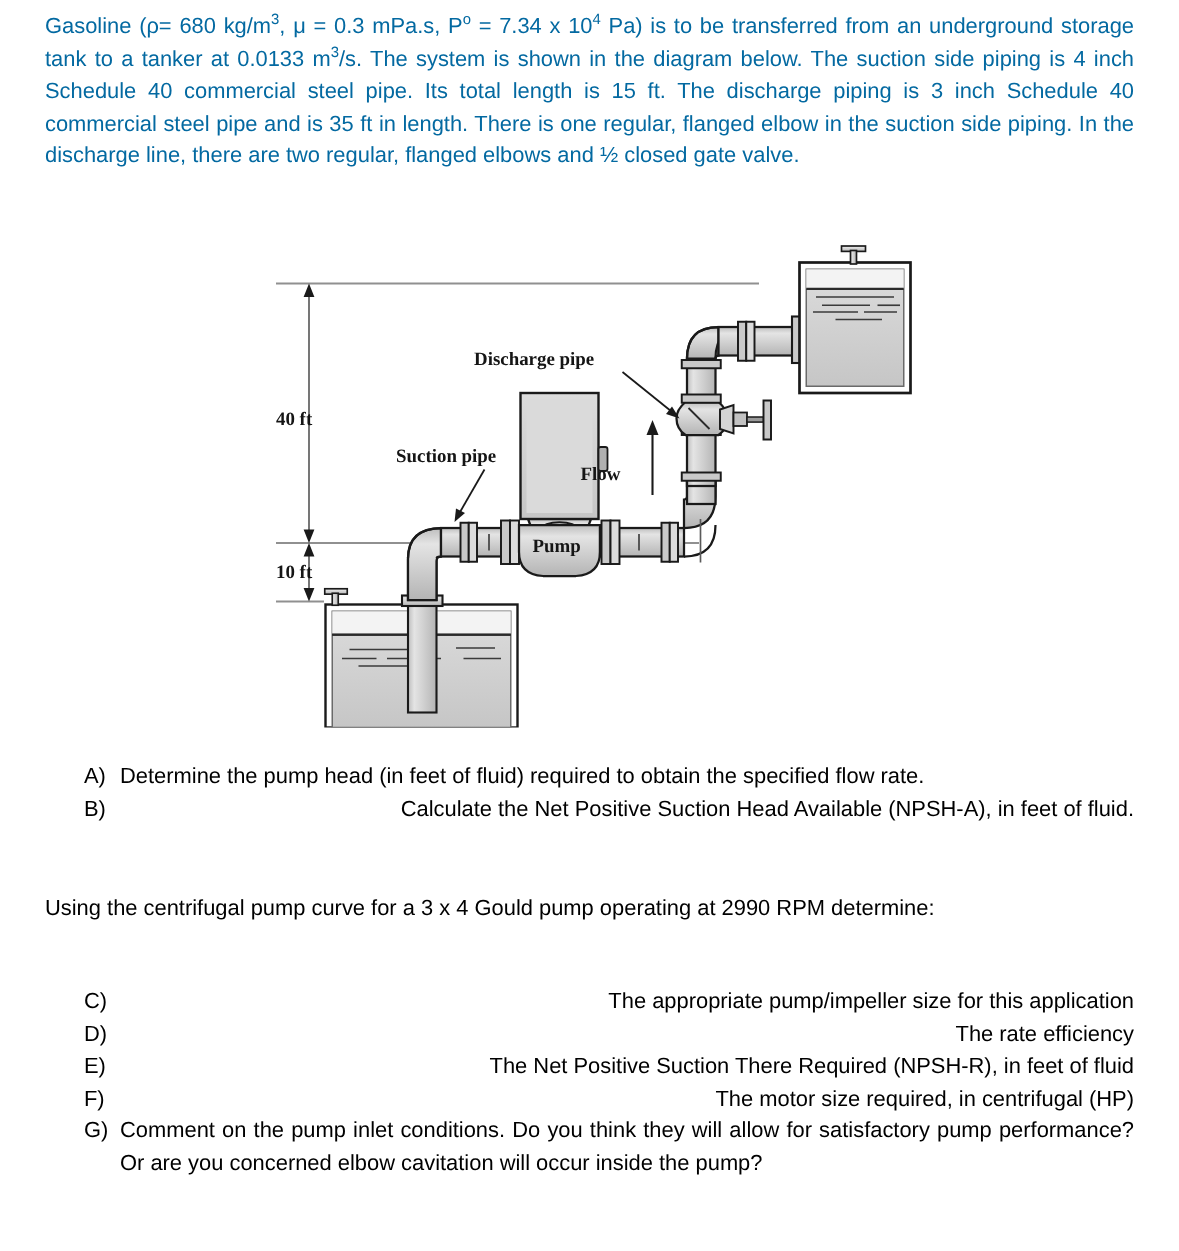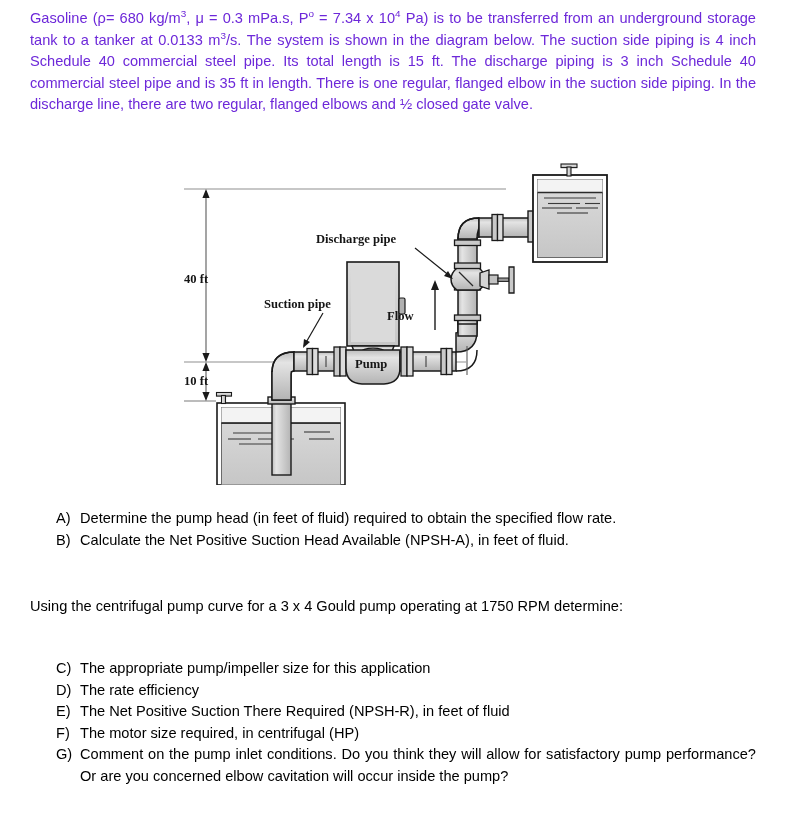--- a/index.html
+++ b/index.html
@@ -26,21 +26,21 @@
   
   .intro {
     position: absolute;
     left: 30px;
     top: 8px;
     width: 726px;
     font-size: 14.6px;
     line-height: 21.5px;
     text-align: justify;
     text-justify: inter-word;
-    color: #6d28d9;
+    color: #0369a1;
   }
   .intro sup { font-size: 0.68em; vertical-align: super; line-height: 0; }
 
   
   #diagram-wrap {
     position: absolute;
     left: 176px;
     top: 160px;
     width: 434px;
     height: 325px;
@@ -64,21 +64,21 @@
   .qitem .qmark {
     width: 24px;
     flex: 0 0 24px;
     white-space: nowrap;
   }
   .qitem .qtext {
     flex: 1 1 auto;
     text-align: justify;
     text-justify: inter-word;
   }
-  .qitem.nojust .qtext { text-align: left; }
+  .qitem.nojust .qtext { text-align: right; }
 
   .midpara {
     position: absolute;
     left: 30px;
     top: 596px;
     width: 726px;
     font-size: 14.6px;
     line-height: 21.5px;
     text-align: justify;
     text-justify: inter-word;
@@ -290,21 +290,21 @@
       <div class="qitem">
         <span class="qmark">A)</span>
         <span class="qtext">Determine the pump head (in feet of fluid) required to obtain the specified flow rate.</span>
       </div>
       <div class="qitem nojust">
         <span class="qmark">B)</span>
         <span class="qtext">Calculate the Net Positive Suction Head Available (NPSH-A), in feet of fluid.</span>
       </div>
     </div>
 
-  <div class="midpara">Using the centrifugal pump curve for a 3 x 4 Gould pump operating at 1750 RPM determine:</div>
+  <div class="midpara">Using the centrifugal pump curve for a 3 x 4 Gould pump operating at 2990 RPM determine:</div>
 
   <div class="qlist qlist-cg" id="questions-cg">
       <div class="qitem nojust">
         <span class="qmark">C)</span>
         <span class="qtext">The appropriate pump/impeller size for this application</span>
       </div>
       <div class="qitem nojust">
         <span class="qmark">D)</span>
         <span class="qtext">The rate efficiency</span>
       </div>

